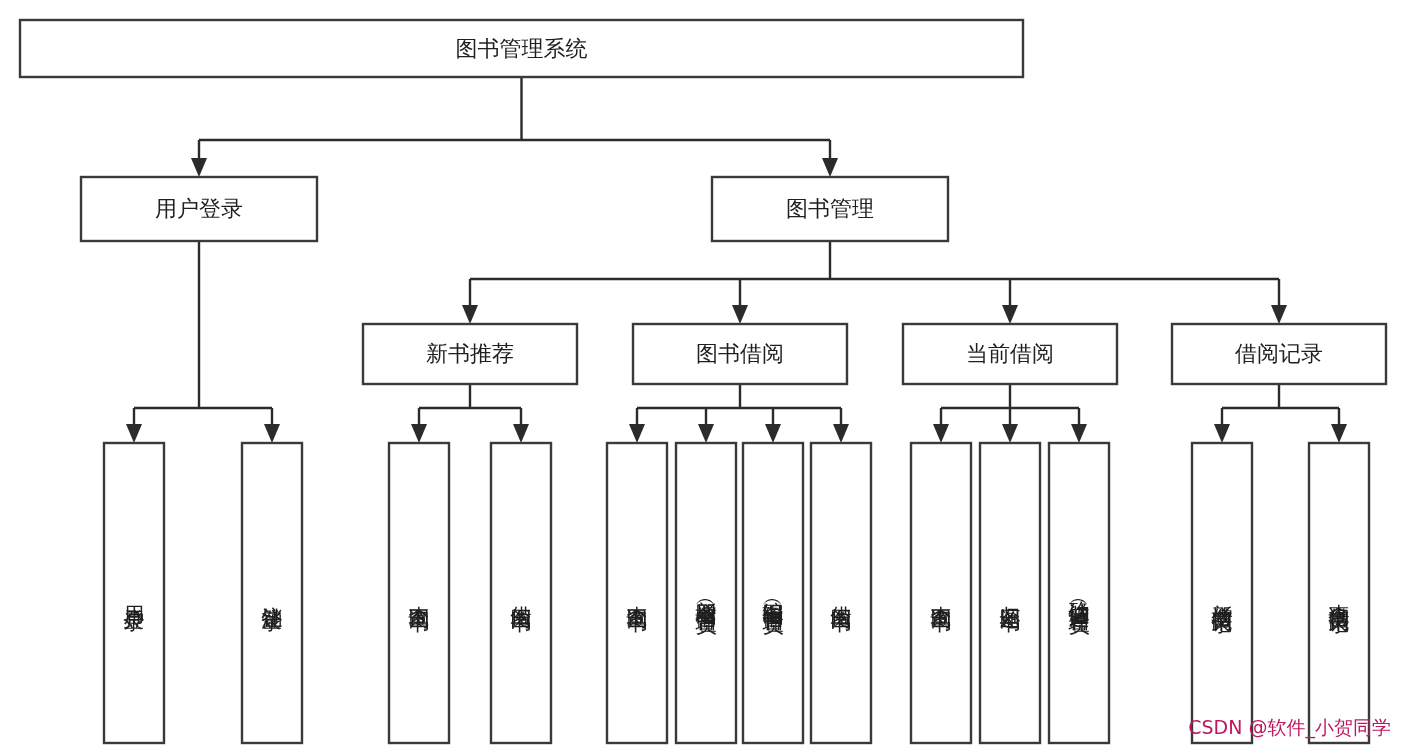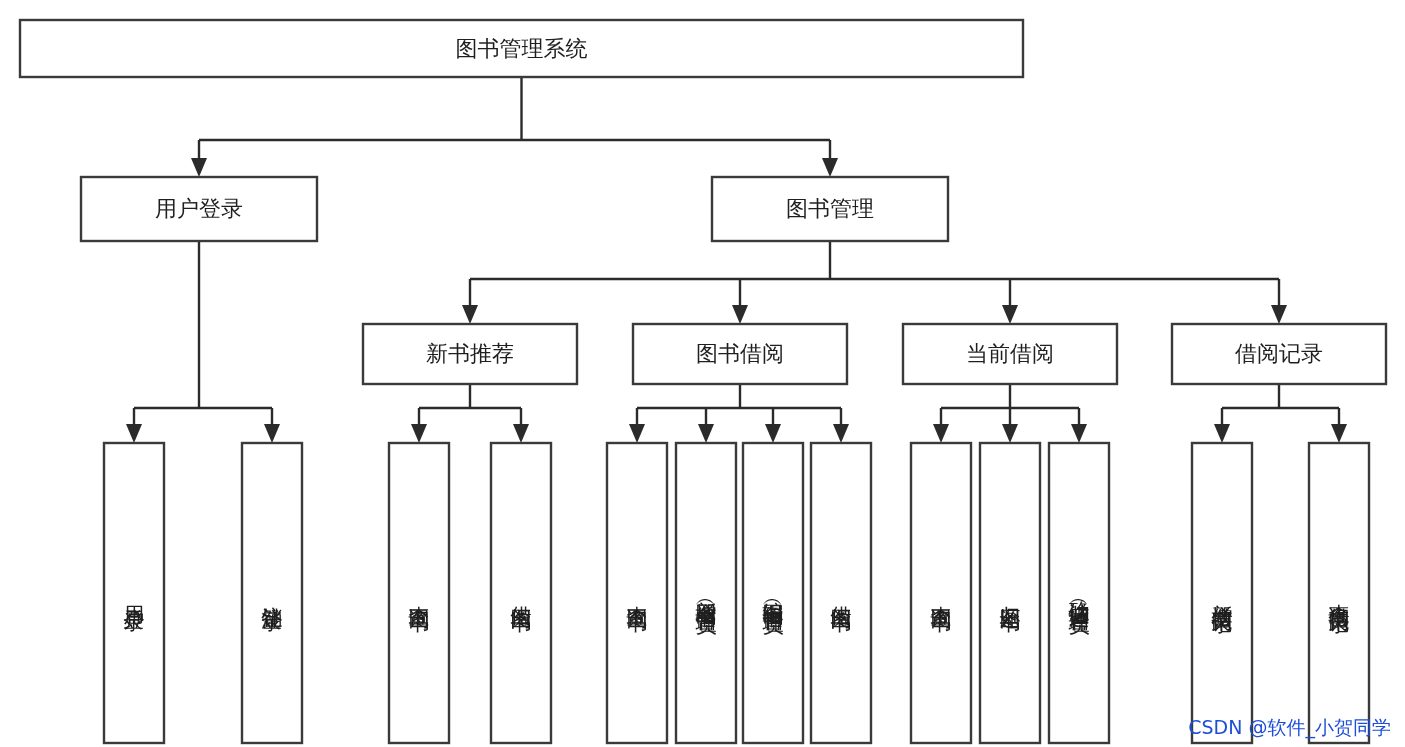--- a/index.html
+++ b/index.html
@@ -47,21 +47,21 @@
     stroke-width: 2.4;
     fill: none;
   }
   .arrow-head {
     fill: #2b2b2b;
   }
   .watermark {
     position: absolute;
     right: 14px;
     bottom: 6px;
-    color: #1d4ed8;
+    color: #be185d;
     font-size: 19px;
     font-family: "DejaVu Sans", "Liberation Sans", sans-serif;
     white-space: nowrap;
     pointer-events: none;
   }
 </style>
 </head>
 <body>
 
 <div id="diagram-root">

